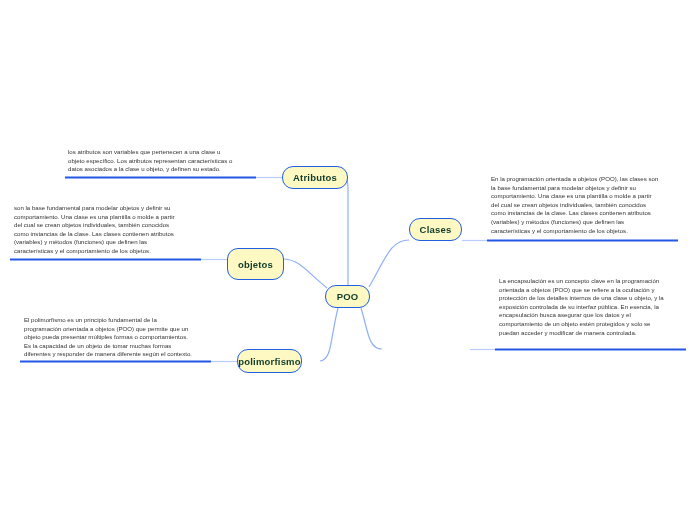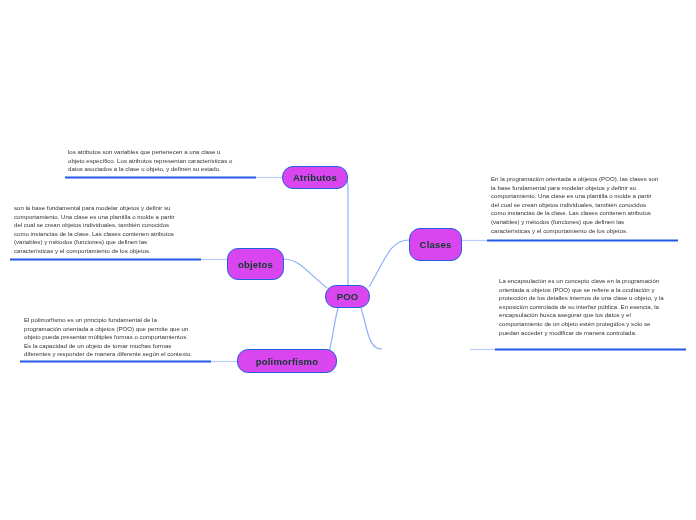--- a/index.html
+++ b/index.html
@@ -23,21 +23,21 @@
       position: absolute;
       left: 0; top: 0;
       width: 696px; height: 520px;
       pointer-events: none;
     }
     .node {
       position: absolute;
       box-sizing: border-box;
       border: 1.5px solid #1f5fe0;
       border-radius: 11px;
-      background: #d946ef;
+      background: #fef9c3;
       color: #0e3b2a;
       font-weight: bold;
       font-size: 9.5px;
       display: flex;
       align-items: center;
       justify-content: center;
       white-space: nowrap;
       letter-spacing: 0.2px;
       cursor: pointer;
     }
@@ -110,18 +110,18 @@
 encapsulación busca asegurar que los datos y el
 comportamiento de un objeto estén protegidos y solo se
 puedan acceder y modificar de manera controlada.</div>
 
   <div class="node" style="left:325px; top:285px; width:45px; height:23px;">POO</div>
 
   <div class="node" style="left:282px; top:166px; width:66px; height:23px;">Atributos</div>
 
   <div class="node" style="left:227px; top:248px; width:57px; height:32px;">objetos</div>
 
-  <div class="node" style="left:237px; top:349px; width:100px; height:24px;">polimorfismo</div>
+  <div class="node" style="left:237px; top:349px; width:65px; height:24px;">polimorfismo</div>
 
-  <div class="node" style="left:409px; top:228px; width:53px; height:33px;">Clases</div>
+  <div class="node" style="left:409px; top:218px; width:53px; height:23px;">Clases</div>
 
 
 </div>
 
 </body></html>

